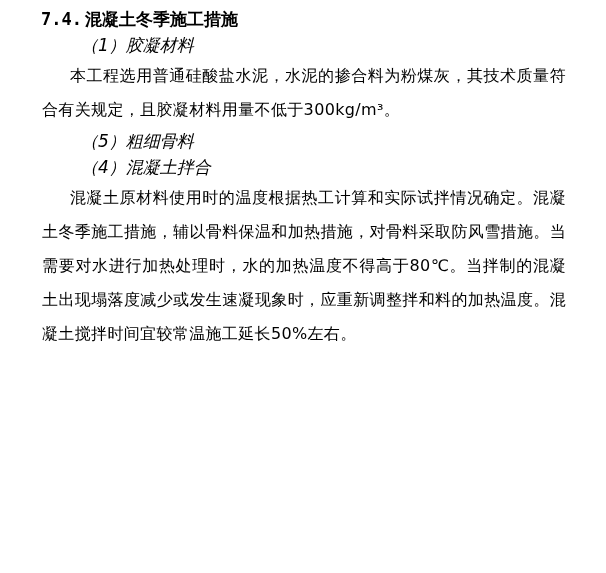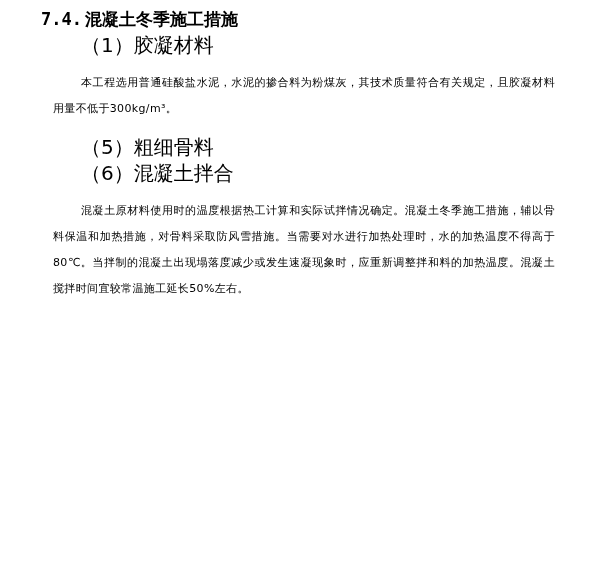--- a/index.html
+++ b/index.html
@@ -1,33 +1,33 @@
 <!DOCTYPE html>
 <html><head>
 <meta charset="utf-8">
 <style>
   html, body { margin:0; padding:0; background:#ffffff; }
   body { width:606px; height:573px; overflow:hidden; position:relative;
          font-family:"DejaVu Sans", sans-serif; color:#000; }
   .doc { position:absolute; left:41px; top:6px; width:526px; }
   .heading { font-weight:bold; font-size:17px; line-height:26px; height:26px; white-space:nowrap; }
   .heading .num { display:inline-block; width:44px; font-family:"DejaVu Sans Mono", monospace; }
-  .sub { font-size:20px; line-height:26px; height:26px; padding-left:40px; white-space:nowrap; }
-  .para { font-size:11px; line-height:26px; text-align:justify; text-align-last:left;
-          text-indent:28px; letter-spacing:0.35px; margin:12px; }
+  .sub { font-size:17px; line-height:26px; height:26px; padding-left:40px; white-space:nowrap;font-style:italic; }
+  .para { font-size:16px; line-height:34px; text-align:justify; text-align-last:left;
+          text-indent:28px; letter-spacing:0.35px; margin:1px; }
 </style>
 </head>
 <body>
 
 <div class="doc">
   <div class="heading">
     <span class="num">7.4.</span><span>混凝土冬季施工措施</span>
   </div>
 
   <div class="sub">（1）胶凝材料</div>
   <p class="para">本工程选用普通硅酸盐水泥，水泥的掺合料为粉煤灰，其技术质量符合有关规定，且胶凝材料用量不低于300kg/m³。</p>
 
   <div class="sub">（5）粗细骨料</div>
 
 
-  <div class="sub">（6）混凝土拌合</div>
+  <div class="sub">（4）混凝土拌合</div>
   <p class="para">混凝土原材料使用时的温度根据热工计算和实际试拌情况确定。混凝土冬季施工措施，辅以骨料保温和加热措施，对骨料采取防风雪措施。当需要对水进行加热处理时，水的加热温度不得高于80℃。当拌制的混凝土出现塌落度减少或发生速凝现象时，应重新调整拌和料的加热温度。混凝土搅拌时间宜较常温施工延长50%左右。</p>
 </div>
 
 </body></html>

